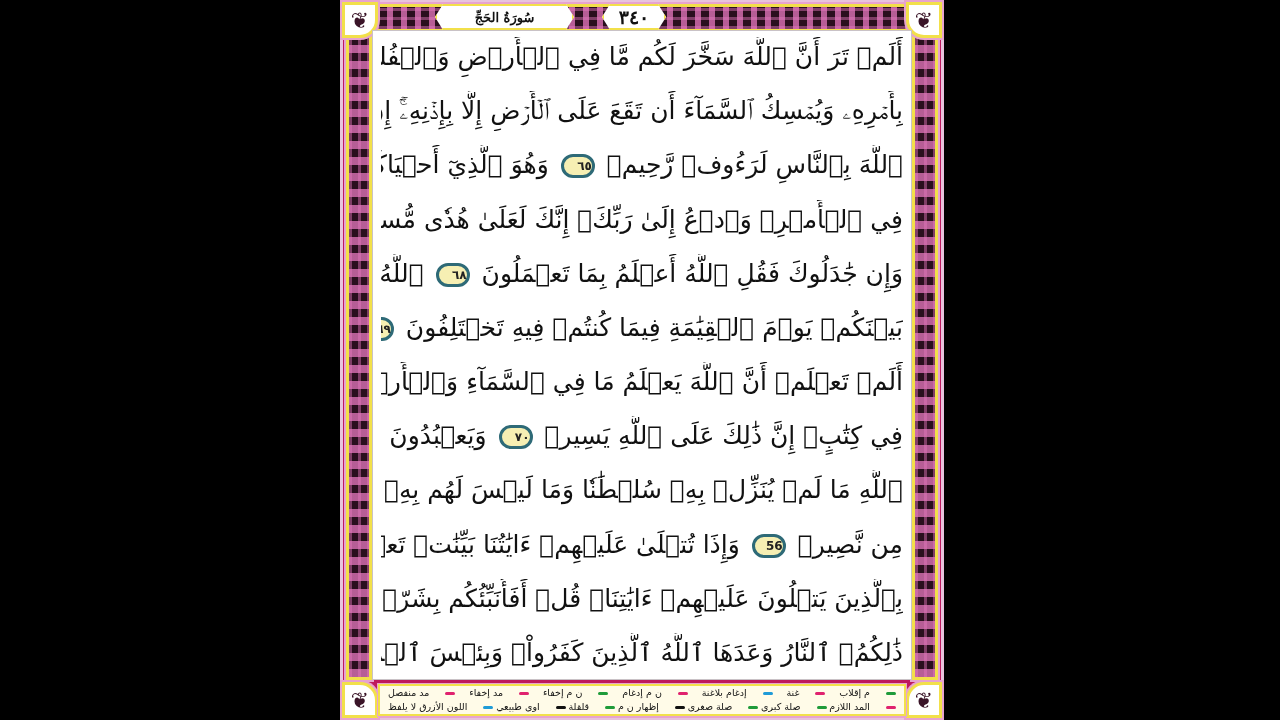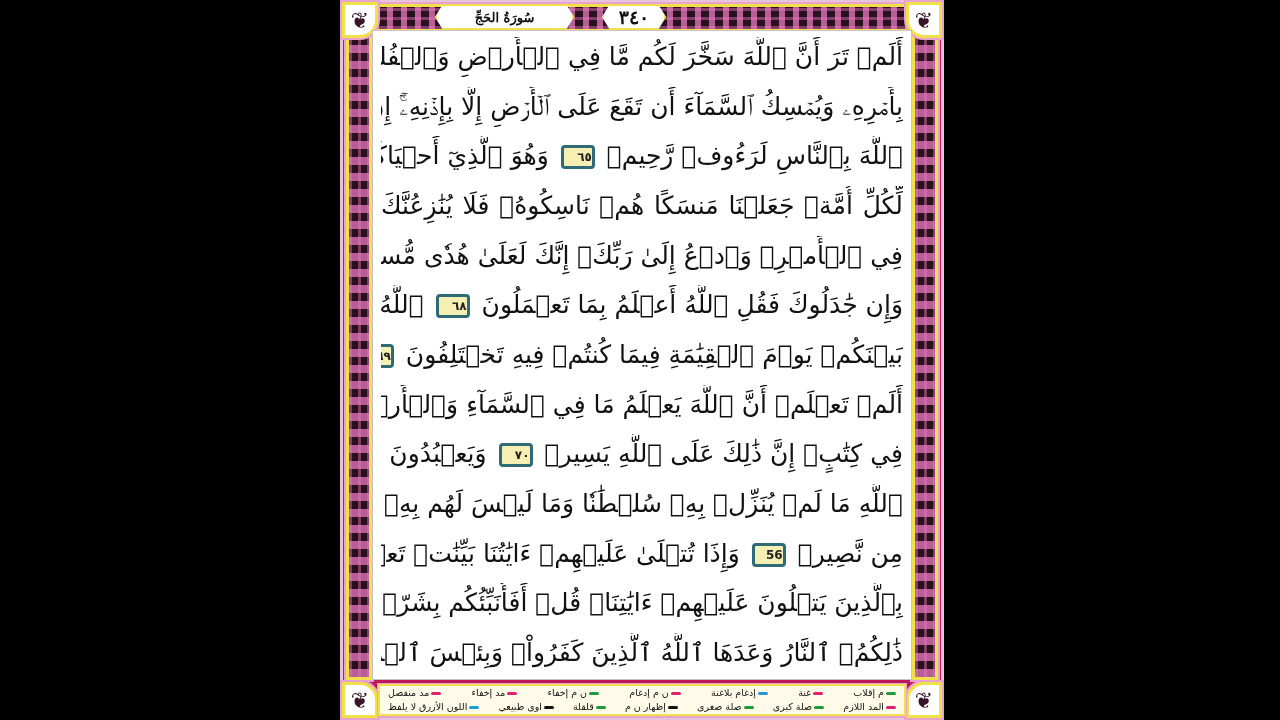--- a/index.html
+++ b/index.html
@@ -39,30 +39,30 @@
   .cart.pagenum { left:262px; width:60px; font-size:19px; font-weight:bold; }
   .cart.juz { left:400px; width:150px; font-size:11px; }
   
   .textbox { position:absolute; left:32px; right:32px; top:30px; height:650px;
              background:#fff; border:1px solid #c9c2c6; box-sizing:border-box; }
   .lines { position:absolute; left:8px; right:8px; top:6px; bottom:6px;
            display:flex; flex-direction:column; justify-content:space-between; }
   .line { direction:rtl; text-align:justify; text-align-last:justify; white-space:nowrap;
           font-family:"DejaVu Sans", sans-serif; font-size:25px; line-height:40px; color:#111;
           overflow:hidden; height:40px; }
-  .marker { display:inline-block; width:34px; height:24px; border-radius:4px;
+  .marker { display:inline-block; width:34px; height:24px; border-radius:12px;
             background:#f6efb3; border:3px solid #2e6a77; box-sizing:border-box;
             font-size:12px; line-height:18px; text-align:center; color:#222; font-weight:bold;
             vertical-align:middle; direction:rtl; margin:0 4px; }
   
   .legend { position:absolute; left:38px; right:38px; top:684px; height:32px;
             background:#fffbe8; border:2px solid #f2e04a; box-shadow:0 0 0 1px #e7a3cf;
             display:flex; flex-direction:column; justify-content:center; padding:0 8px; box-sizing:border-box; }
   .legend-row { direction:rtl; display:flex; justify-content:space-between; font-size:9.5px; line-height:14px; color:#111; white-space:nowrap; }
-  .legend-item { display:inline-flex; align-items:center; gap:2px; }
+  .legend-item { display:inline-flex; align-items:center; gap:16px; }
   .swatch { display:inline-block; width:10px; height:3px; border-radius:2px; }
 </style>
 </head>
 <body>
 
 <div class="page">
   <div class="frame"></div>
   <div class="band top"></div>
   <div class="band bottom"></div>
   <div class="band left"></div>
@@ -73,21 +73,20 @@
   <div class="corner c-br"></div>
 
   <div class="cart surah">سُورَةُ الحَجِّ</div>
   <div class="cart pagenum">٣٤٠</div>
 
   <div class="textbox">
     <div class="lines" id="lines">
         <div class="line"><span>أَلَمۡ تَرَ أَنَّ ٱللَّهَ سَخَّرَ لَكُم مَّا فِي ٱلۡأَرۡضِ وَٱلۡفُلۡكَ تَجۡرِي فِي ٱلۡبَحۡرِ</span></div>
         <div class="line"><span>بِأَمۡرِهِۦ وَيُمۡسِكُ ٱلسَّمَآءَ أَن تَقَعَ عَلَى ٱلۡأَرۡضِ إِلَّا بِإِذۡنِهِۦٓۚ إِنَّ</span></div>
         <div class="line"><span>ٱللَّهَ بِٱلنَّاسِ لَرَءُوفٞ رَّحِيمٞ</span> <span class="marker">٦٥</span> <span>وَهُوَ ٱلَّذِيٓ أَحۡيَاكُمۡ</span></div>
-        <div class="line"><span>لِّكُلِّ أُمَّةٖ جَعَلۡنَا مَنسَكًا هُمۡ نَاسِكُوهُۖ فَلَا يُنَٰزِعُنَّكَ</span></div>
         <div class="line"><span>فِي ٱلۡأَمۡرِۚ وَٱدۡعُ إِلَىٰ رَبِّكَۖ إِنَّكَ لَعَلَىٰ هُدٗى مُّسۡتَقِيمٖ</span> </div>
         <div class="line"><span>وَإِن جَٰدَلُوكَ فَقُلِ ٱللَّهُ أَعۡلَمُ بِمَا تَعۡمَلُونَ</span> <span class="marker">٦٨</span> <span>ٱللَّهُ يَحۡكُمُ</span></div>
         <div class="line"><span>بَيۡنَكُمۡ يَوۡمَ ٱلۡقِيَٰمَةِ فِيمَا كُنتُمۡ فِيهِ تَخۡتَلِفُونَ</span> <span class="marker">٦٩</span></div>
         <div class="line"><span>أَلَمۡ تَعۡلَمۡ أَنَّ ٱللَّهَ يَعۡلَمُ مَا فِي ٱلسَّمَآءِ وَٱلۡأَرۡضِۚ إِنَّ ذَٰلِكَ</span></div>
         <div class="line"><span>فِي كِتَٰبٍۚ إِنَّ ذَٰلِكَ عَلَى ٱللَّهِ يَسِيرٞ</span> <span class="marker">٧٠</span> <span>وَيَعۡبُدُونَ مِن دُونِ</span></div>
         <div class="line"><span>ٱللَّهِ مَا لَمۡ يُنَزِّلۡ بِهِۦ سُلۡطَٰنٗا وَمَا لَيۡسَ لَهُم بِهِۦ عِلۡمٞۗ وَمَا لِلظَّٰلِمِينَ</span></div>
         <div class="line"><span>مِن نَّصِيرٖ</span> <span class="marker">56</span> <span>وَإِذَا تُتۡلَىٰ عَلَيۡهِمۡ ءَايَٰتُنَا بَيِّنَٰتٖ تَعۡرِفُ فِي</span></div>
         <div class="line"><span>بِٱلَّذِينَ يَتۡلُونَ عَلَيۡهِمۡ ءَايَٰتِنَاۗ قُلۡ أَفَأُنَبِّئُكُم بِشَرّٖ مِّن</span></div>
         <div class="line"><span>ذَٰلِكُمُۗ ٱلنَّارُ وَعَدَهَا ٱللَّهُ ٱلَّذِينَ كَفَرُواْۖ وَبِئۡسَ ٱلۡمَصِيرُ</span> </div>
       </div>

